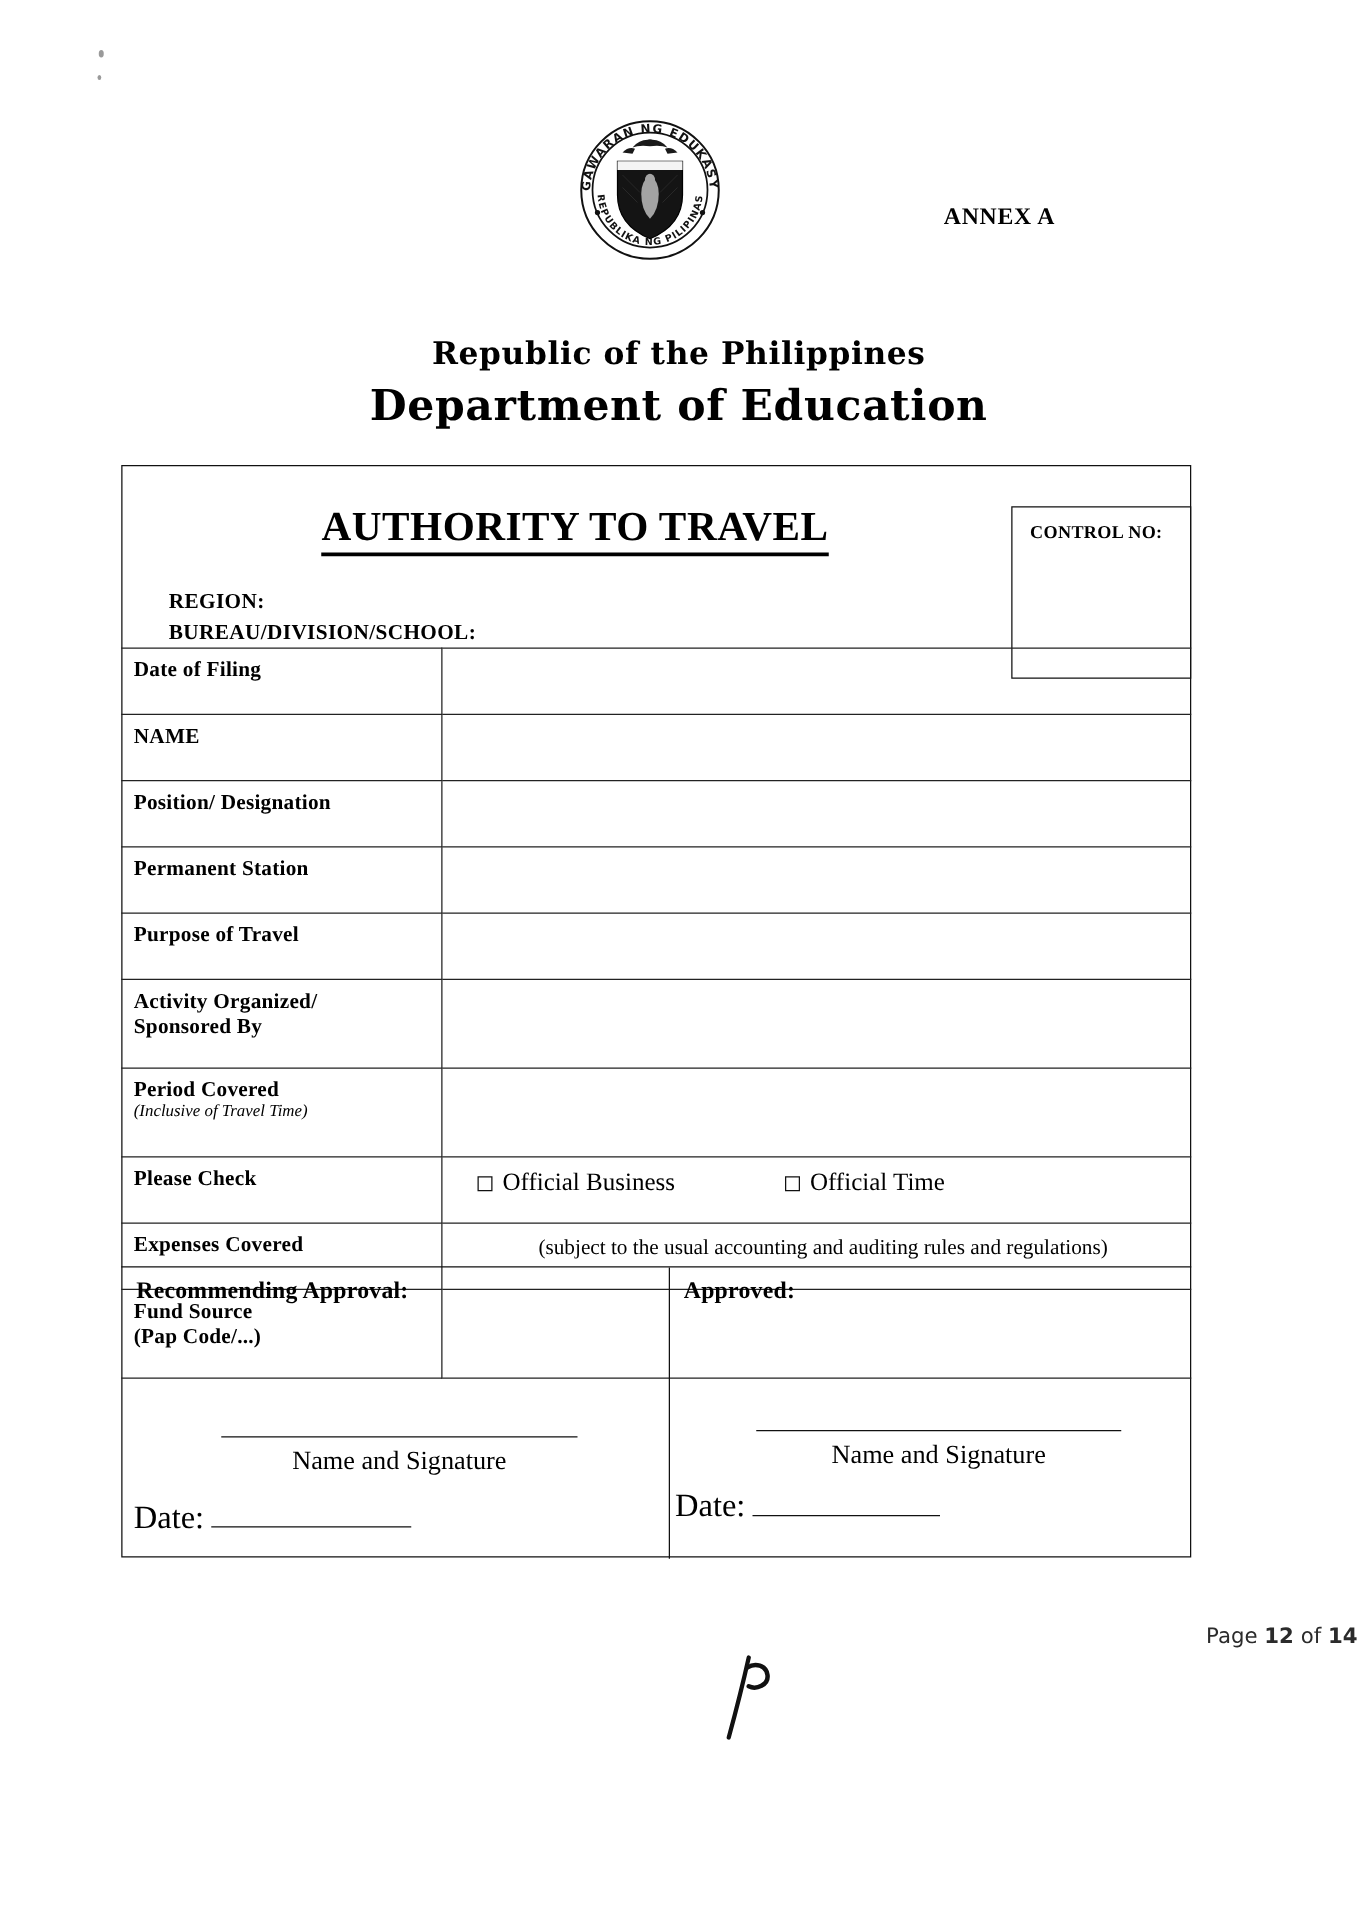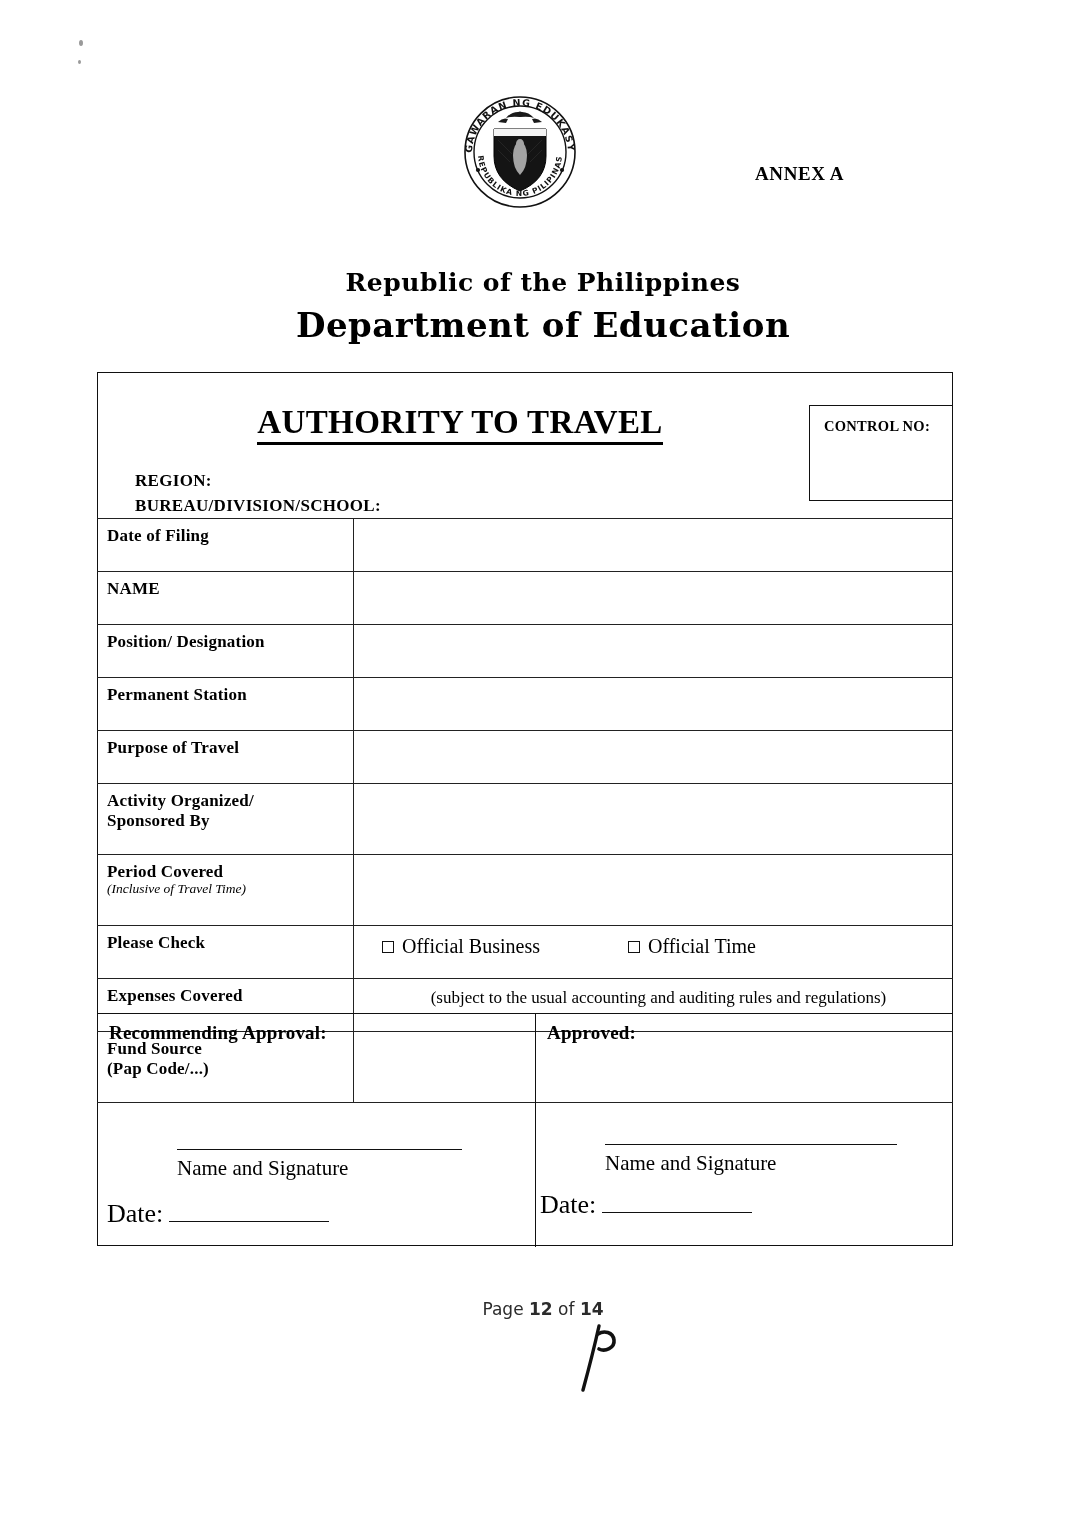--- a/index.html
+++ b/index.html
@@ -101,21 +101,21 @@
   .title span {
     border-bottom: 3px solid #000;
     padding-bottom: 2px;
   }
 
   .control-box {
     position: absolute;
     left: 809px;
     top: 405px;
     width: 144px;
-    height: 96px;
+    height: 138px;
     border: 1.4px solid #111;
     box-sizing: border-box;
   }
   .control-box .lbl {
     position: absolute;
     left: 14px;
     top: 12px;
     font-family: "Liberation Serif", serif;
     font-weight: bold;
     font-size: 14.5px;
@@ -233,21 +233,21 @@
     position: absolute;
     border-bottom: 1.6px solid #111;
   }
   .sig-line.left  { left: 80px;  top: 135px; width: 285px; }
   .sig-line.right { left: 508px; top: 130px; width: 292px; }
 
   .sig-cap {
     position: absolute;
     font-family: "Liberation Serif", serif;
     font-size: 21px;
-    text-align: left;
+    text-align: center;
   }
   .sig-cap.left  { left: 80px;  top: 142px; width: 285px; }
   .sig-cap.right { left: 508px; top: 137px; width: 292px; }
 
   .date-row {
     position: absolute;
     font-family: "Liberation Serif", serif;
     font-size: 26px;
     display: flex;
     align-items: baseline;
@@ -261,21 +261,21 @@
   }
   .date-row.left  .date-blank { width: 160px; }
   .date-row.right .date-blank { width: 150px; }
 
   
   .footer {
     position: absolute;
     left: 0;
     top: 1299px;
     width: 1086px;
-    text-align: center;
+    text-align: right;
     font-family: "DejaVu Sans", sans-serif;
     font-size: 17px;
     color: #2b2b2b;
   }
   .footer b { font-weight: bold; }
 
   .footer-mark {
     position: absolute;
     left: 577px;
     top: 1320px;

